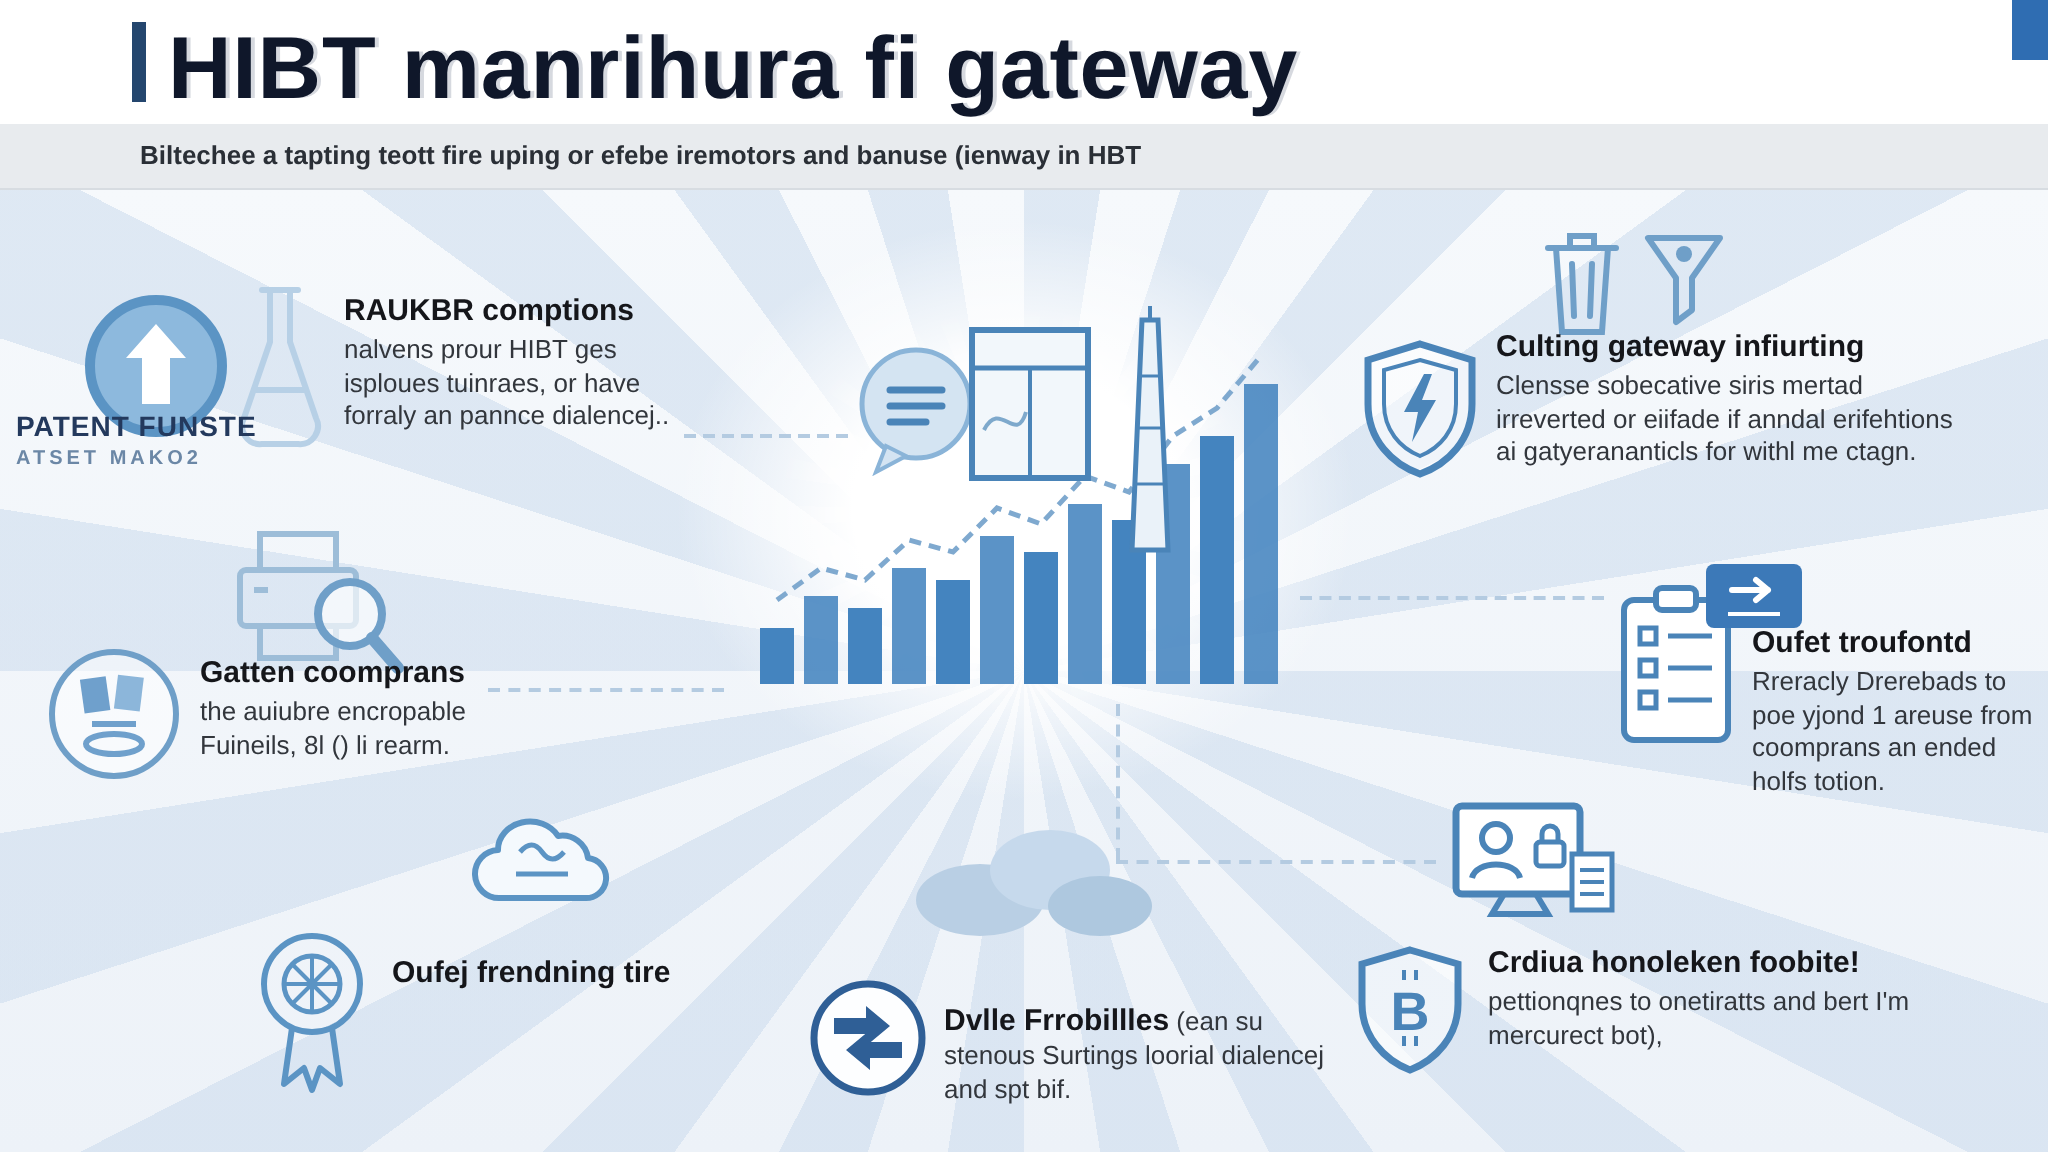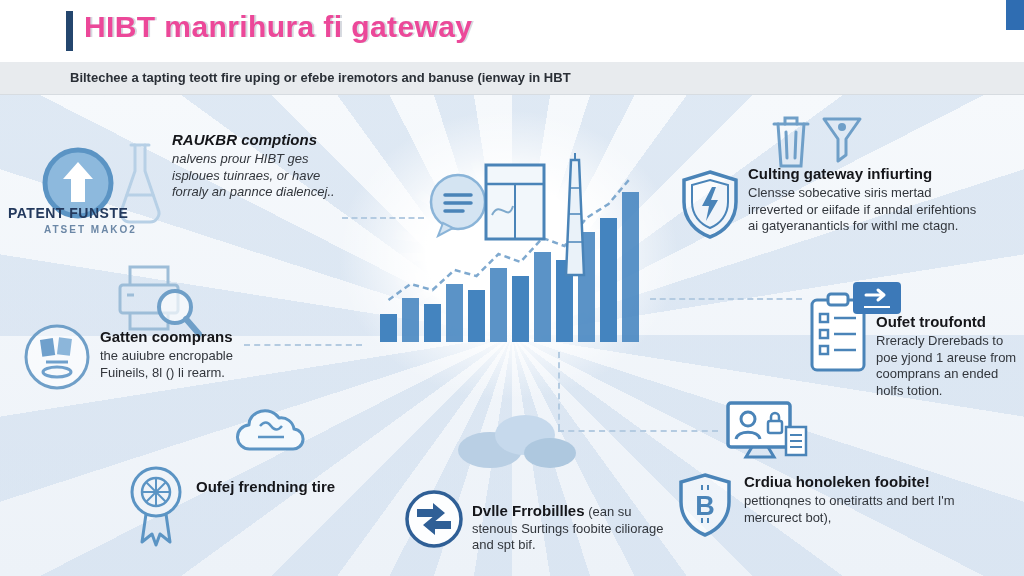--- a/index.html
+++ b/index.html
@@ -2,21 +2,21 @@
 <html><head>
 <meta charset="utf-8">
 <style>
   * { margin:0; padding:0; box-sizing:border-box; }
   body { font-family:"Liberation Sans", sans-serif; background:#fff; }
   .stage { position:relative; width:1024px; height:576px; overflow:hidden; background:#fff; }
 
   
   .header { position:absolute; top:0; left:0; width:1024px; height:62px; background:#fff; z-index:5; }
   .accent-bar { position:absolute; left:66px; top:11px; width:7px; height:40px; background:#24466e; }
-  .page-title { position:absolute; left:84px; top:10px; font-size:30px; font-weight:700; color:#ec4899;
+  .page-title { position:absolute; left:84px; top:10px; font-size:44px; font-weight:700; color:#0f172a;
                 letter-spacing:0.4px; white-space:nowrap; text-shadow:2px 0 0 rgba(29,44,77,0.18); }
   .corner-box { position:absolute; right:0; top:0; width:18px; height:30px; background:#2f6db2; }
   .subbar { position:absolute; top:62px; left:0; width:1024px; height:33px; background:#e8ebee;
             border-bottom:1px solid #d7dce1; z-index:5; }
   .subbar p { position:absolute; left:70px; top:8px; font-size:13px; font-weight:700; color:#2a2f36; white-space:nowrap; }
 
   
   .main { position:absolute; top:95px; left:0; width:1024px; height:481px;
     background:
       repeating-conic-gradient(from 0deg at 50% 50%, rgba(203,219,237,0.55) 0deg 9deg, rgba(255,255,255,0) 9deg 18deg),
@@ -30,21 +30,21 @@
             mask:radial-gradient(closest-side, #000 25%, transparent 72%); }
 
   .abs { position:absolute; }
 
   
   .block h3 { font-size:15px; font-weight:700; color:#15161a; margin-bottom:3px; }
   .block p  { font-size:13px; color:#32363c; line-height:1.28; }
   .inline-title { font-size:15px; font-weight:700; color:#15161a; }
 
   .patent-l1 { font-size:14px; font-weight:800; color:#23395d; letter-spacing:0.5px; white-space:nowrap; }
-  .patent-l2 { font-size:10px; font-weight:700; color:#6b87a6; letter-spacing:2px; margin-top:3px; white-space:nowrap;margin-left:36px; }
+  .patent-l2 { font-size:10px; font-weight:700; color:#6b87a6; letter-spacing:2px; margin-top:3px; white-space:nowrap; }
 
   
   .dash-h { border-top:2px dashed #b4cbe1; height:0; }
   .dash-v { border-left:2px dashed #b4cbe1; width:0; }
 
   svg { display:block; }
 </style>
 </head>
 <body>
 
@@ -77,21 +77,21 @@
     </div>
     <div class="abs" style="left:110px;top:42px;width:60px;height:92px;">
       <svg viewBox="0 0 60 92" width="60" height="92">
         <g fill="none" stroke="#b7d0e6" stroke-width="3" stroke-linecap="round">
           <line x1="21" y1="8" x2="39" y2="8"></line>
           <path d="M25 8 v26 L12 72 a9 9 0 0 0 9 13 h18 a9 9 0 0 0 9-13 L35 34 V8"></path>
           <line x1="17" y1="58" x2="43" y2="58"></line>
         </g>
       </svg>
     </div>
-    <div class="abs block" style="left:172px;top:36px;width:185px;font-style:italic;">
+    <div class="abs block" style="left:172px;top:52px;width:185px;">
       <h3>RAUKBR comptions</h3>
       <p>nalvens prour HIBT ges isploues tuinraes, or have forraly an pannce dialencej..</p>
     </div>
     <div class="abs" style="left:8px;top:110px;">
       <div class="patent-l1">PATENT FUNSTE</div>
       <div class="patent-l2">ATSET MAKO2</div>
     </div>
 
     <div class="abs" style="left:112px;top:160px;width:95px;height:85px;">
       <svg viewBox="0 0 95 85" width="95" height="85">
@@ -199,21 +199,21 @@
       </svg>
     </div>
     <div class="abs" style="left:403px;top:393px;width:62px;height:62px;">
       <svg viewBox="0 0 62 62" width="62" height="62">
         <circle cx="31" cy="31" r="27" fill="#fdfeff" stroke="#2f5f96" stroke-width="3.5"></circle>
         <path d="M14 21 h16 v-6 l12 10 -12 10 v-6 h-16 z" fill="#2f5f96"></path>
         <path d="M48 41 h-16 v6 l-12-10 12-10 v6 h16 z" fill="#2f5f96"></path>
       </svg>
     </div>
     <div class="abs block" style="left:472px;top:406px;width:200px;">
-      <p><span class="inline-title">Dvlle Frrobillles</span> <span>(ean su stenous Surtings foobite ciliorage and spt bif.</span></p>
+      <p><span class="inline-title">Dvlle Frrobillles</span> <span>(ean su stenous Surtings loorial dialencej and spt bif.</span></p>
     </div>
 
     <div class="abs" style="left:768px;top:17px;width:46px;height:58px;">
       <svg viewBox="0 0 46 58" width="46" height="58">
         <g fill="none" stroke="#6f9fc8" stroke-width="3" stroke-linecap="round">
           <line x1="6" y1="12" x2="40" y2="12"></line>
           <path d="M17 12 v-6 h12 v6"></path>
           <path d="M10 12 l3 42 h20 l3-42"></path>
           <line x1="18" y1="20" x2="19" y2="46"></line>
           <line x1="28" y1="20" x2="27" y2="46"></line>

